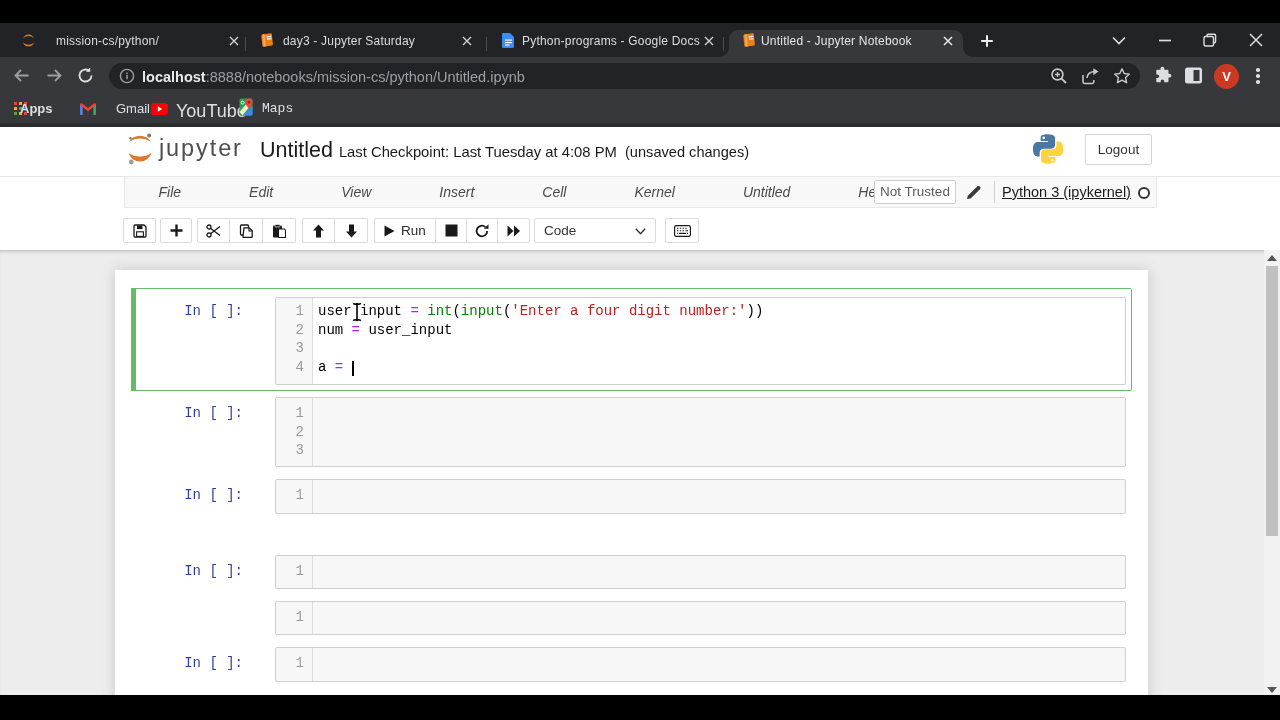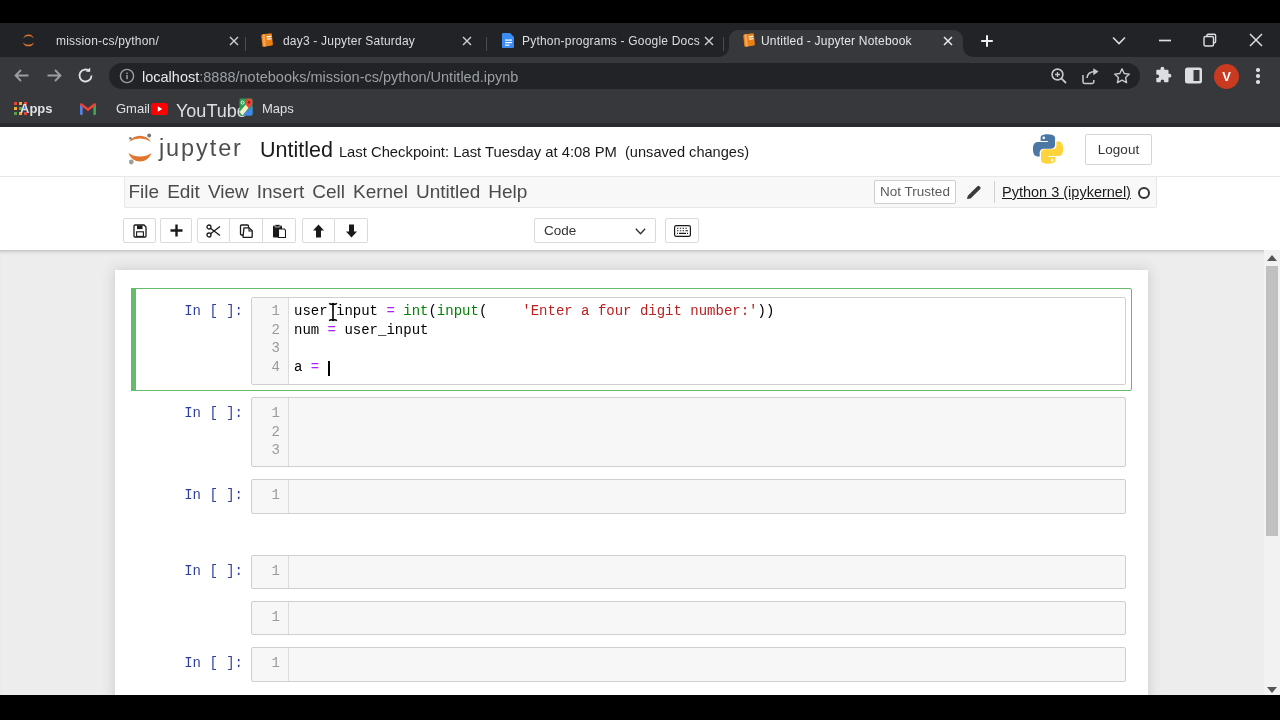--- a/index.html
+++ b/index.html
@@ -12,56 +12,56 @@
 #chrometools { top:57px; left:0; width:1280px; height:38px; background:#36383b; }
 #bookmarks { top:95px; left:0; width:1280px; height:28px; background:#36383b; }
 #chromediv { top:123px; left:0; width:1280px; height:4px; background:#2a2b2e; }
 .tabtitle { font-size:12px; color:#dbdde0; letter-spacing:.2px; white-space:nowrap; }
 .tabsep { position:absolute; top:14px; width:1px; height:14px; background:#4a4d51; }
 #activetab { position:absolute; left:729px; top:30px; width:234px; height:27px; background:#36383b; border-radius:9px 9px 0 0; }
 
 
 #omni { position:absolute; left:109px; top:63px; width:1031px; height:26px; border-radius:13px; background:#212326; }
 #urltext { position:absolute; left:142px; top:69px; font-size:14.5px; color:#9aa0a6; white-space:nowrap; }
-#urltext b { color:#e9eaed; font-weight:normal; }
+#urltext b { color:#e9eaed; font-weight:bold; }
 
 
 #jheader { top:127px; left:0; width:1280px; height:123px; background:#fff; }
 #jtitle { position:absolute; left:260px; top:138px; font-size:21.5px; color:#1a1a1a; white-space:nowrap; }
 #jtitle .sub { font-size:14.8px; color:#1a1a1a; }
 #jtitle .unsaved { font-size:14.6px; color:#1a1a1a; }
 #logout { position:absolute; left:1085px; top:134px; width:67px; height:31px; background:#fff; border:1px solid #d5d5d5; border-radius:2px; font-size:13.5px; color:#333; text-align:center; line-height:29px; }
 #menubar { position:absolute; left:123.5px; top:176px; width:1033px; height:32px; background:#f8f8f8; border:1px solid #e7e7e7; border-radius:2px; }
-#menubar .mi { float:left; padding:0 4px; font-size:19px; color:#4a4a4a; line-height:30px; }
+#menubar .mi { float:left; padding:0 34px; font-size:14px; color:#4a4a4a; line-height:30px;font-style:italic; }
 #hdrline { position:absolute; left:0; top:176px; width:1280px; height:1px; background:#e7e7e7; }
 #nottrusted { position:absolute; left:874px; top:180px; width:82px; height:24px; border:1px solid #cfcfcf; border-radius:2px; background:#fff; color:#5a5a5a; font-size:13.5px; text-align:center; line-height:22px; }
 #kername { position:absolute; left:1002px; top:184px; font-size:14.5px; color:#1a1a1a;text-decoration:underline; }
 #kerdiv { position:absolute; left:994px; top:181px; width:1px; height:22px; background:#cfcfcf; }
 #kercircle { position:absolute; left:1138px; top:187px; width:12px; height:12px; border:2px solid #333; border-radius:50%; background:#fff; }
 
 
 .tbtn { position:absolute; top:218px; height:25px; background:#fff; border:1px solid #dadada; border-radius:2px; display:flex; align-items:center; justify-content:center; }
 .tgrp { position:absolute; top:218px; height:25px; display:flex; }
 .tgrp .gbtn { height:25px; background:#fff; border:1px solid #dadada; border-left:none; display:flex; align-items:center; justify-content:center; }
 .tgrp .gbtn:first-child { border-left:1px solid #dadada; border-radius:2px 0 0 2px; }
 .tgrp .gbtn:last-child { border-radius:0 2px 2px 0; }
 
 
 #site { top:250px; left:0; width:1280px; height:445px; background:#ededed; box-shadow:inset 0 4px 5px -4px rgba(0,0,0,.35); }
 #nbcontainer { position:absolute; left:115px; top:20px; width:1033px; height:500px; background:#fff; padding:17.5px 16px 0 16px; box-shadow:0 0 12px 1px rgba(87,87,87,.2); }
-.cell { border:1px solid transparent; border-radius:2px; padding:5px; display:flex; position:relative; }
+.cell { border:1px solid transparent; border-radius:2px; padding:5px; display:flex; position:relative;gap:24px; }
 .cell.selected { border-color:#66bb6a; padding:8px 5px 5.5px 5px; }
 .cell.selected::before { content:""; position:absolute; left:-1px; top:-1px; bottom:-1px; width:5px; background:#66bb6a; }
 .prompt { width:114px; padding:7px 8px 0 0; text-align:right; font-family:"Liberation Mono",monospace; font-size:14px; line-height:18.7px; color:#303f9f; flex:none; }
 .iarea { flex:1; border:1px solid #cfcfcf; border-radius:2px; background:#f7f7f7; display:flex; position:relative; }
 .cell.selected .iarea { background:#fff; }
 .cell.selected .gutter { background:#f7f7f7; }
 .gutter { width:37px; flex:none; border-right:1px solid #dcdcdc; text-align:right; padding:6px 8px 0 0; font-family:"Liberation Mono",monospace; font-size:14px; line-height:18.7px; color:#9a9a9a; }
 .codes { flex:1; padding:6px 0 0 5px; font-family:"Liberation Mono",monospace; font-size:14px; line-height:18.7px; color:#000; white-space:pre; }
-.k { color:#aa22ff; } .b { color:#008000; } .s { color:#ba2121;margin-left:35px; }
+.k { color:#aa22ff; } .b { color:#008000; } .s { color:#ba2121; }
 #spacer { height:29.5px; }
 
 
 #sbar { position:absolute; left:1264px; top:250px; width:16px; height:445px; background:#f2f2f2; }
 #sthumb { position:absolute; left:1266px; top:266px; width:12px; height:270px; background:#c0c0c0; }
 
 #bottombar { top:695px; left:0; width:1280px; height:25px; background:#000; }
 svg { display:block; }
 </style>
 </head>
@@ -222,21 +222,21 @@
     </svg>
   <div class="abs" style="left:176px;top:101px;color:#dde0e3;font-size:18px;">YouTube</div>
   <svg class="abs" style="left:239px;top:98px;" width="14" height="18" viewBox="0 0 14 18">
     <rect x="0.5" y="0.5" width="13" height="17" rx="1.5" fill="#2e9e52"></rect>
     <path d="M0.5,14 L8.5,4.5 L11.5,7.5 L3.5,17.5 Z" fill="#f3efc8"></path>
     <path d="M3.5,17.5 L13.5,8 V16 q0,1.5 -1.5,1.5 Z" fill="#4285f4"></path>
     <circle cx="3.6" cy="4.6" r="1.5" fill="none" stroke="#fff" stroke-width="0.9"></circle>
     <path d="M10,0.6 a3.6,3.6 0 0 1 3.6,3.6 q0,2.6 -3.6,6.4 q-3.6,-3.8 -3.6,-6.4 a3.6,3.6 0 0 1 3.6,-3.6 Z" fill="#e8453c"></path>
     <circle cx="10" cy="4.2" r="1.2" fill="#8a1f14"></circle>
   </svg>
-  <div class="abs" style="left:262px;top:101px;color:#dde0e3;font-size:13px;">Maps</div>
+  <div class="abs" style="left:262px;top:101px;color:#dde0e3;font-size:13px;font-family:Liberation Mono, monospace;">Maps</div>
 
   <div class="abs" id="jheader"></div>
   <div id="hdrline"></div>
 
   <svg class="abs" style="left:125px;top:131px;" width="120" height="36" viewBox="0 0 120 36">
     <path d="M4,10.8 A13,13 0 0 1 26,10.8 A22,22 0 0 0 4,10.8 Z" fill="#e0762f"></path>
     <path d="M3.5,22 A12,12 0 0 0 26.5,22 A20.6,20.6 0 0 1 3.5,22 Z" fill="#e0762f"></path>
     <circle cx="24.2" cy="4.5" r="1.9" fill="#757575"></circle>
     <circle cx="5.4" cy="7.2" r="1.2" fill="#757575"></circle>
     <circle cx="6.3" cy="31" r="2.4" fill="#9e9e9e"></circle>
@@ -305,20 +305,44 @@
   </div>
   <div class="tgrp" style="left:302px;">
     <div class="gbtn" style="width:33px;">
       <svg width="13" height="14" viewBox="0 0 13 14">
           <path d="M6.5,0.5 L12,6.5 H9 V13.5 H4 V6.5 H1 Z" fill="#1a1a1a"></path>
         </svg>
     </div>
     <div class="gbtn" style="width:33px;">
       <svg width="13" height="14" viewBox="0 0 13 14">
           <path d="M6.5,13.5 L12,7.5 H9 V0.5 H4 V7.5 H1 Z" fill="#1a1a1a"></path>
+        </svg>
+    </div>
+  </div>
+  <div class="tgrp" style="left:374px;">
+    <div class="gbtn" style="width:62px;font-size:13.5px;color:#2a2a2a;">
+      <svg width="11" height="12" viewBox="0 0 11 12" style="margin-right:6px;">
+          <path d="M0.5,0.5 L10.5,6 L0.5,11.5 Z" fill="#1a1a1a"></path>
+        </svg>Run
+    </div>
+    <div class="gbtn" style="width:31px;">
+      <svg width="13" height="13" viewBox="0 0 13 13">
+          <rect x="0.5" y="0.5" width="12" height="12" fill="#1a1a1a"></rect>
+        </svg>
+    </div>
+    <div class="gbtn" style="width:31px;">
+      <svg width="14" height="14" viewBox="0 0 14 14">
+          <path d="M12.2,7 A5.3,5.3 0 1 1 10.4,3" fill="none" stroke="#1a1a1a" stroke-width="1.8"></path>
+          <path d="M13.5,0.3 v4.4 h-4.6 Z" fill="#1a1a1a"></path>
+        </svg>
+    </div>
+    <div class="gbtn" style="width:32px;">
+      <svg width="14" height="12" viewBox="0 0 14 12">
+          <path d="M0.5,0.5 L6.5,6 L0.5,11.5 Z" fill="#1a1a1a"></path>
+          <path d="M7,0.5 L13,6 L7,11.5 Z" fill="#1a1a1a"></path>
         </svg>
     </div>
   </div>
   <div class="tbtn" style="left:534px;width:122px;justify-content:flex-start;padding-left:9px;font-size:13.5px;color:#333;">Code
     <svg width="11" height="7" viewBox="0 0 11 7" style="position:absolute;right:9px;top:9px;">
         <path d="M0.8,0.8 L5.5,5.7 L10.2,0.8" fill="none" stroke="#333" stroke-width="1.4"></path>
       </svg>
   </div>
   <div class="tbtn" style="left:665px;width:34px;">
     <svg width="17" height="12" viewBox="0 0 17 12">

